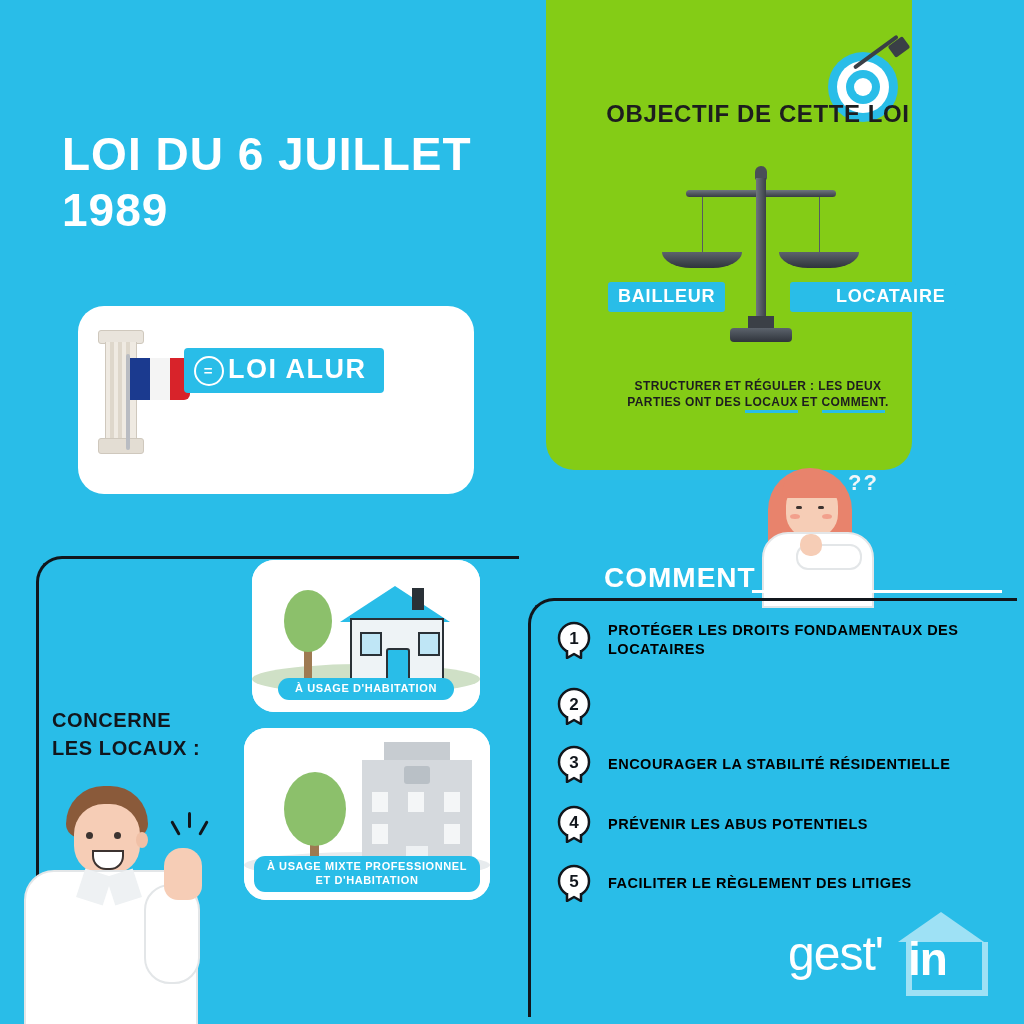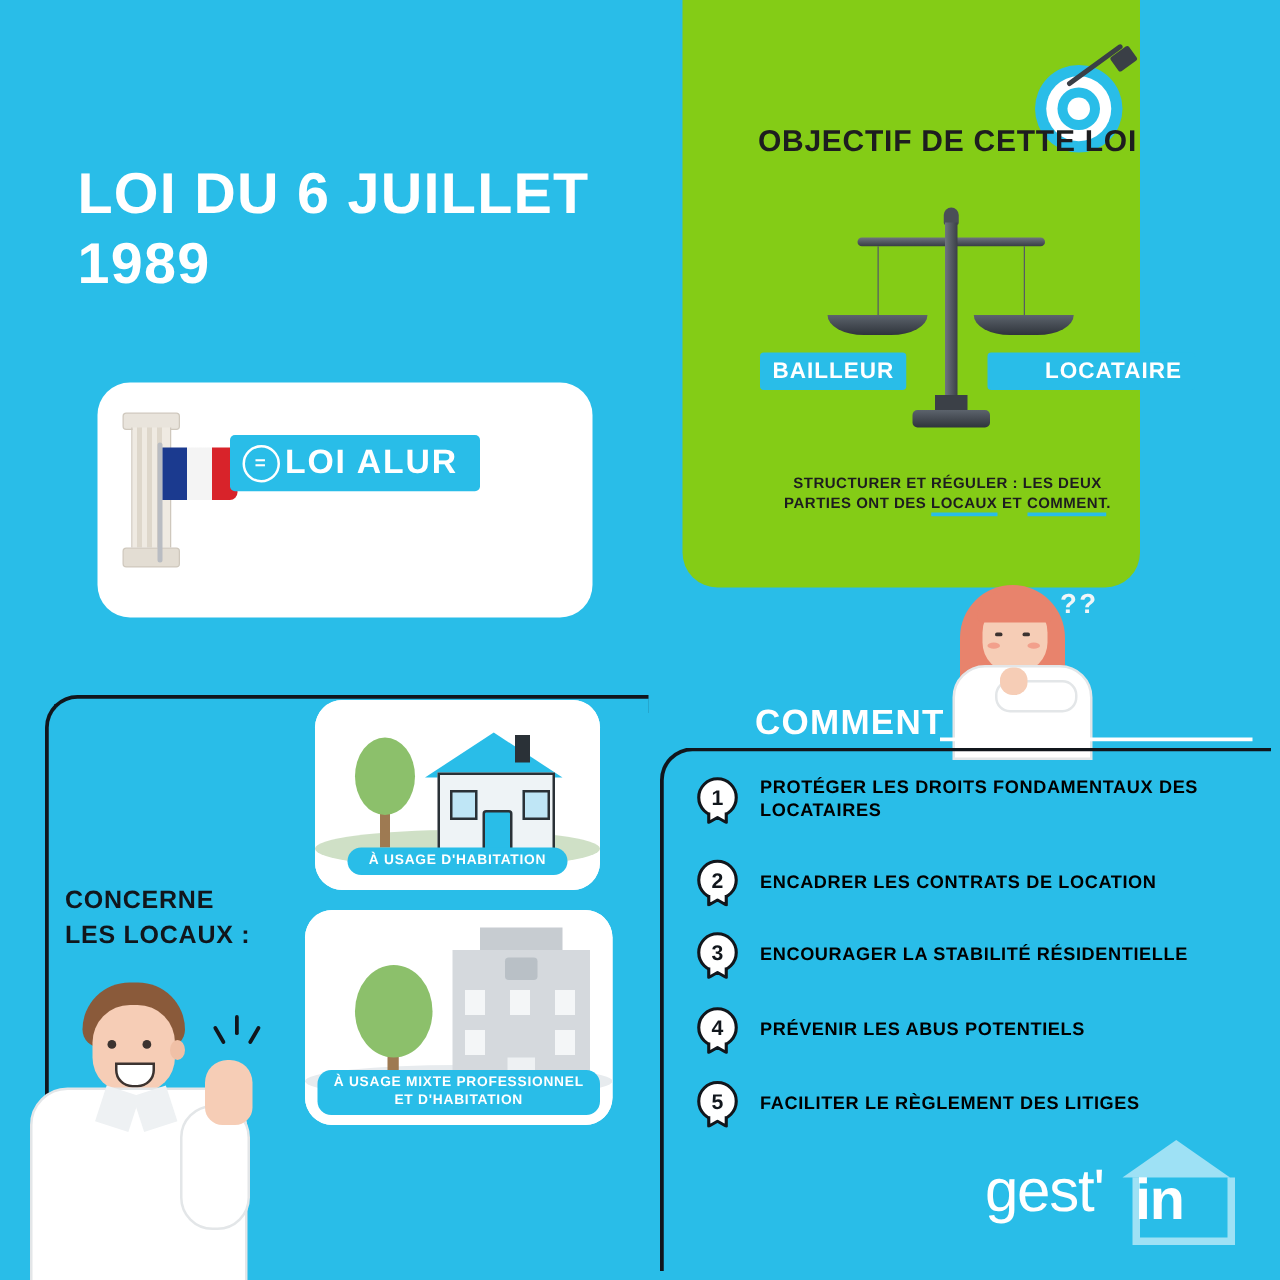--- a/index.html
+++ b/index.html
@@ -621,21 +621,20 @@
   </div>
 
   <div class="step" style="top:686px;">
     <div class="badge">
       <svg width="36" height="38" viewBox="0 0 36 38">
           <circle cx="18" cy="17" r="15" fill="#ffffff" stroke="#11161c" stroke-width="2.5"></circle>
           <path d="M11 29 L11 37 L18 33 L25 37 L25 29" fill="#ffffff" stroke="#11161c" stroke-width="2.5" stroke-linejoin="round"></path>
         </svg>
       <span>2</span>
     </div>
-    <div class="label">ENCADRER LES CONTRATS DE LOCATION</div>
   </div>
 
   <div class="step" style="top:744px;">
     <div class="badge">
       <svg width="36" height="38" viewBox="0 0 36 38">
           <circle cx="18" cy="17" r="15" fill="#ffffff" stroke="#11161c" stroke-width="2.5"></circle>
           <path d="M11 29 L11 37 L18 33 L25 37 L25 29" fill="#ffffff" stroke="#11161c" stroke-width="2.5" stroke-linejoin="round"></path>
         </svg>
       <span>3</span>
     </div>

